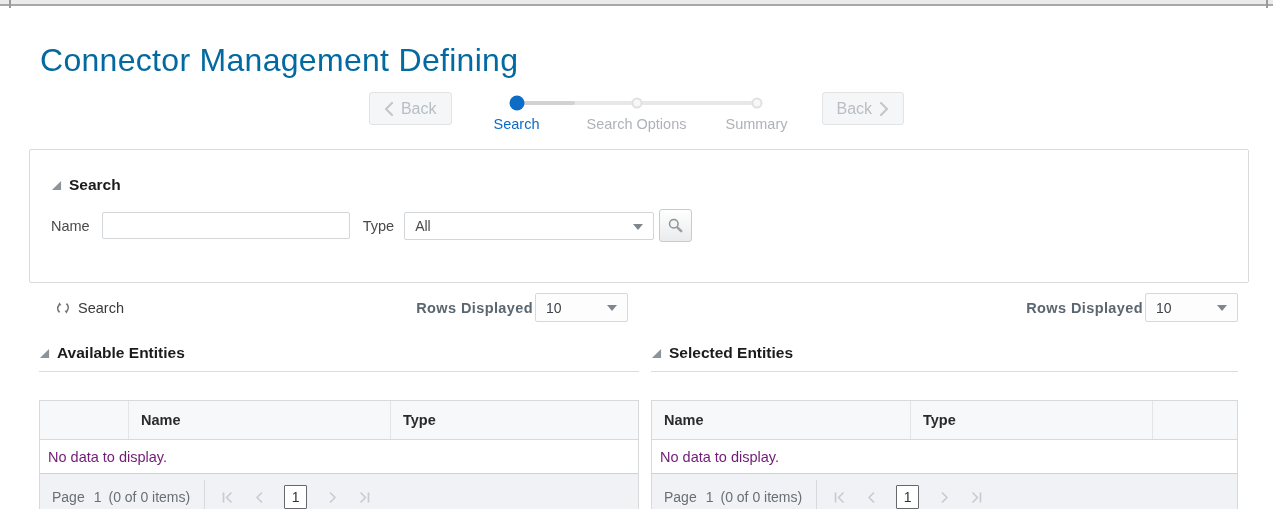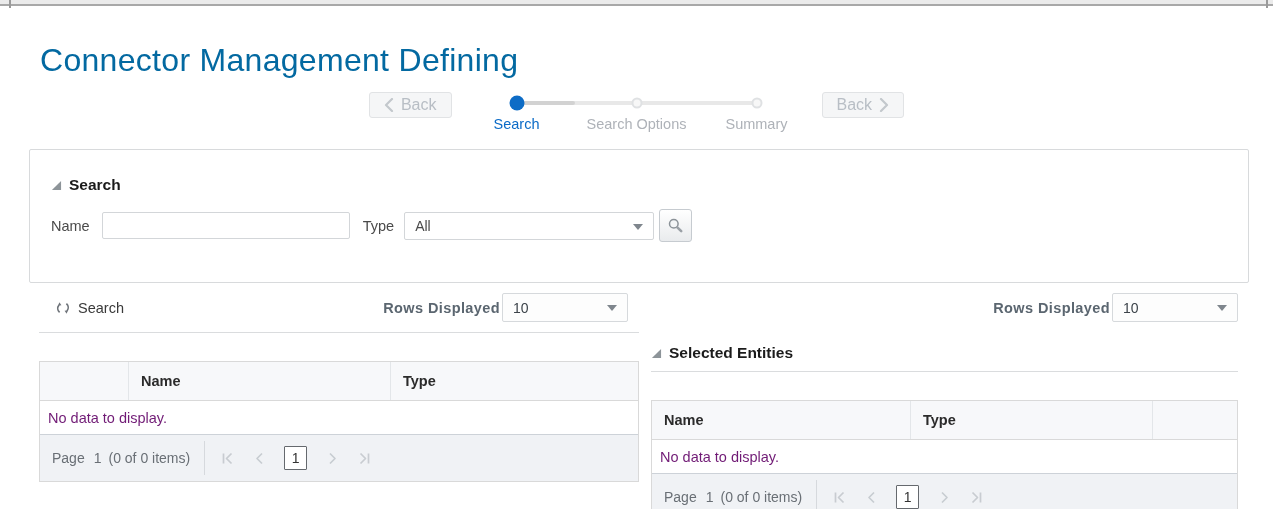--- a/index.html
+++ b/index.html
@@ -19,21 +19,21 @@
   
   .page-title {
     margin:36px 0 0 40px;
     font-size:32px; line-height:36px; font-weight:200;
     color:#0369a1; letter-spacing:0.3px;
   }
 
   
   .wizard { display:flex; justify-content:center; align-items:flex-start; margin-top:14px; height:46px; }
   .wiz-btn {
-    height:26px; padding:0 14px; display:flex; align-items:center; gap:7px;
+    height:33px; padding:0 14px; display:flex; align-items:center; gap:7px;
     background:#f5f6f7; border:1px solid #e1e3e5; border-radius:3px;
     color:#b8bec5; font-size:16px; cursor:default; user-select:none;
   }
   .wiz-btn svg { display:block; }
   .stepper { position:relative; width:360px; height:46px; margin:0 5px; }
   .track { position:absolute; left:60px; width:240px; top:9px; height:4px; background:#e8e8e8; border-radius:2px; }
   .track-done { position:absolute; left:60px; width:58px; top:9px; height:4px; background:#d2d2d2; border-radius:2px; }
   .dot { position:absolute; top:11px; transform:translate(-50%,-50%); border-radius:50%; }
   .dot.active { width:15px; height:15px; background:#0d6cc6; }
   .dot.idle { width:11px; height:11px; background:#f7f7f7; border:2px solid #dfe1e3; }
@@ -79,21 +79,21 @@
 
   .toolbar { display:flex; align-items:center; height:31px; }
   .toolbar.left { justify-content:space-between; }
   .toolbar.right { justify-content:flex-end; }
   .refresh { display:flex; align-items:center; gap:7px; margin-left:16px; cursor:pointer; }
   .refresh-label { font-size:14.5px; color:#3a3a3a; }
   .rows-group { display:flex; align-items:center; gap:2px; margin-right:11px; }
   .toolbar.right .rows-group { margin-right:0; }
   .rows-label { font-size:14.5px; font-weight:600; color:#5b6670; letter-spacing:0.4px; }
   .rows-select {
-    position:relative; width:126px; height:29px;
+    position:relative; width:93px; height:29px;
     border:1px solid #d6d9dc; border-radius:2px; background:#fdfdfd;
     display:flex; align-items:center; padding:0 10px; color:#3c434a; cursor:default;
   }
 
   .section-header { display:flex; align-items:center; gap:7px; margin-top:21px; cursor:pointer; }
   .section-title { font-size:15.5px; font-weight:bold; color:#1b1b1b; }
   .section-rule { border:none; border-top:1px solid #dadcde; margin:9px 0 0 0; }
 
   
   .data-table { margin-top:28px; border:1px solid #d9d9d9; background:#fff; }
@@ -199,20 +199,26 @@
       </div>
       <div class="rows-group">
         <span class="rows-label">Rows Displayed</span>
         <div class="rows-select">
           <span>10</span>
           <span class="select-arrow"></span>
         </div>
       </div>
     </div>
 
+    <div class="section-header">
+      <svg class="tri-icon" width="11" height="11" viewBox="0 0 12 12">
+          <polygon points="11,1 11,11 1,11" fill="#8d9499"></polygon>
+        </svg>
+      <span class="section-title">Available Entities</span>
+    </div>
     <hr class="section-rule">
 
     <div class="data-table">
       <div class="thead">
         <div class="th lt-col-sel divider"></div>
         <div class="th lt-col-name divider">Name</div>
         <div class="th grow">Type</div>
       </div>
       <div class="tbody-row">No data to display.</div>
       <div class="tfoot">

